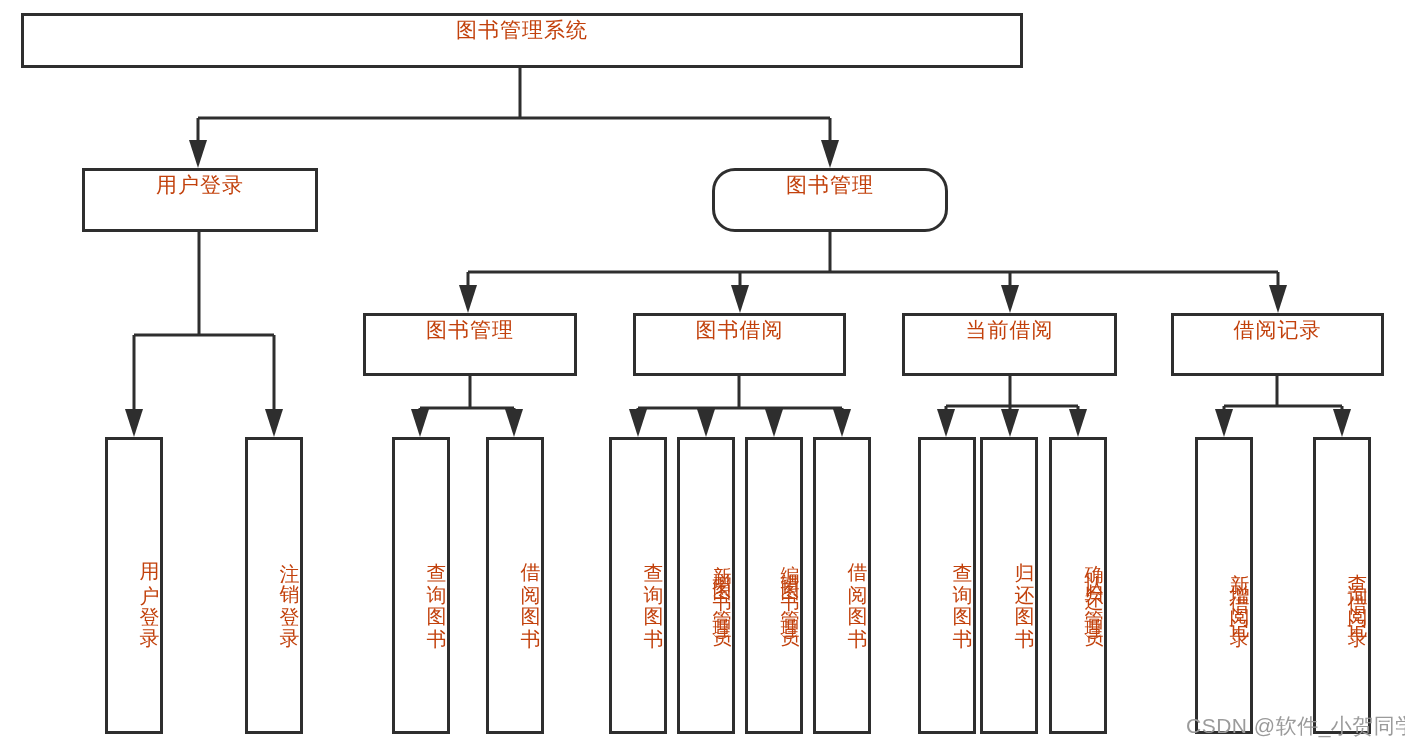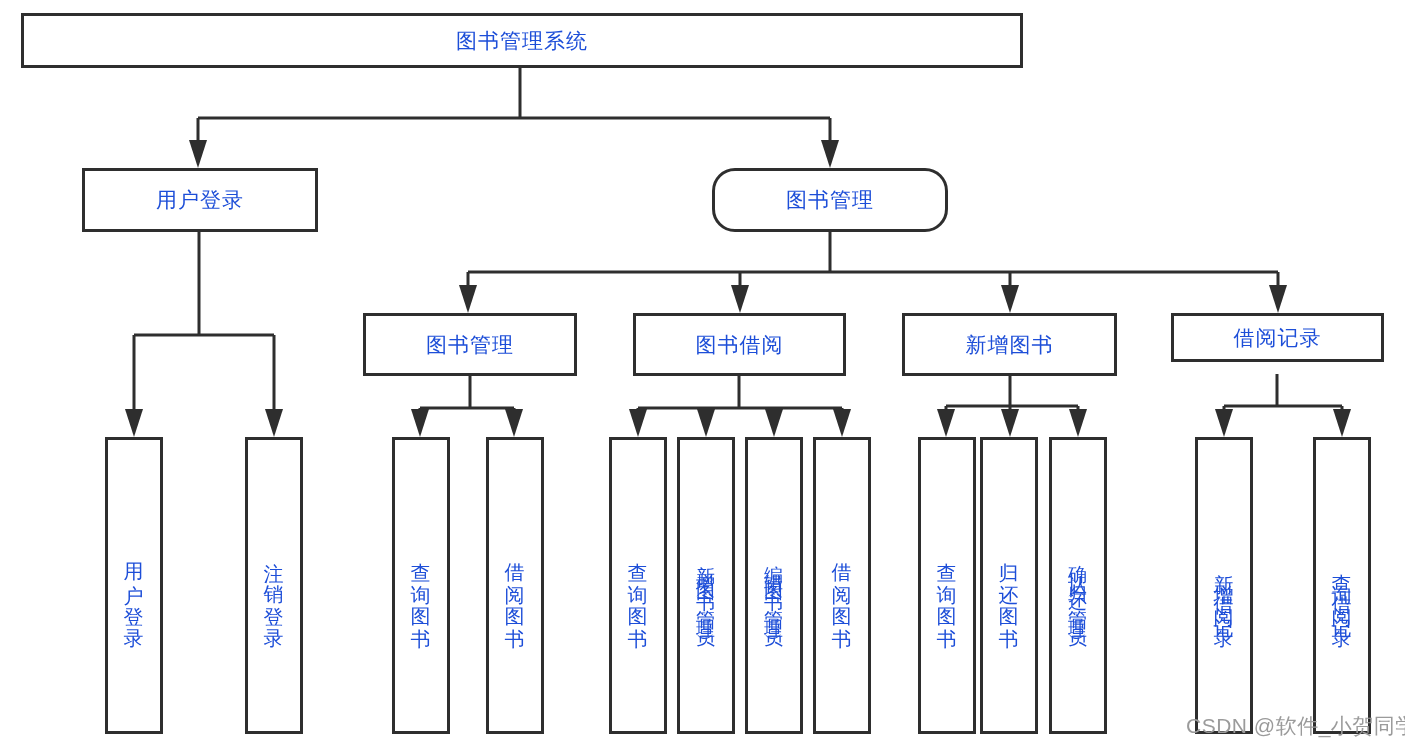--- a/index.html
+++ b/index.html
@@ -4,22 +4,22 @@
 <style>
   html,body{margin:0;padding:0;}
   body{
     width:1405px;height:747px;position:relative;background:#ffffff;
     font-family:"Liberation Sans","DejaVu Sans",sans-serif;
     overflow:hidden;
   }
   #connector-layer{position:absolute;left:0;top:0;z-index:1;}
   .box{
     position:absolute;z-index:2;box-sizing:border-box;
-    border:3px solid #2e2e2e;background:#ffffff;color:#1d4ed8;
-    display:flex;align-items:center;justify-content:center;
+    border:3px solid #2e2e2e;background:#ffffff;color:#c2410c;
+    display:flex;align-items:flex-start;justify-content:center;
     font-size:21px;letter-spacing:1px;
   }
   
   .leaf{
     top:437px;width:58px;height:297px;
     writing-mode:vertical-rl;text-orientation:mixed;
     font-size:20px;letter-spacing:22px;line-height:1;
     padding-top:10px;
   }
   .leaf.medium{letter-spacing:11px;font-size:20px;}
@@ -76,23 +76,23 @@
   <span>图书管理</span>
 </div>
 
 <div class="box" style="left:363px;top:313px;width:214px;height:63px;">
   <span>图书管理</span>
 </div>
 <div class="box" style="left:633px;top:313px;width:213px;height:63px;font-family:Liberation Mono, monospace;">
   <span>图书借阅</span>
 </div>
 <div class="box" style="left:902px;top:313px;width:215px;height:63px;">
-  <span>新增图书</span>
+  <span>当前借阅</span>
 </div>
-<div class="box" style="left:1171px;top:313px;width:213px;height:49px;">
+<div class="box" style="left:1171px;top:313px;width:213px;height:63px;">
   <span>借阅记录</span>
 </div>
 
 <div class="box leaf" style="left:105px;">
   <span>用户登录</span>
 </div>
 <div class="box leaf" style="left:245px;">
   <span>注销登录</span>
 </div>
 <div class="box leaf" style="left:392px;">

